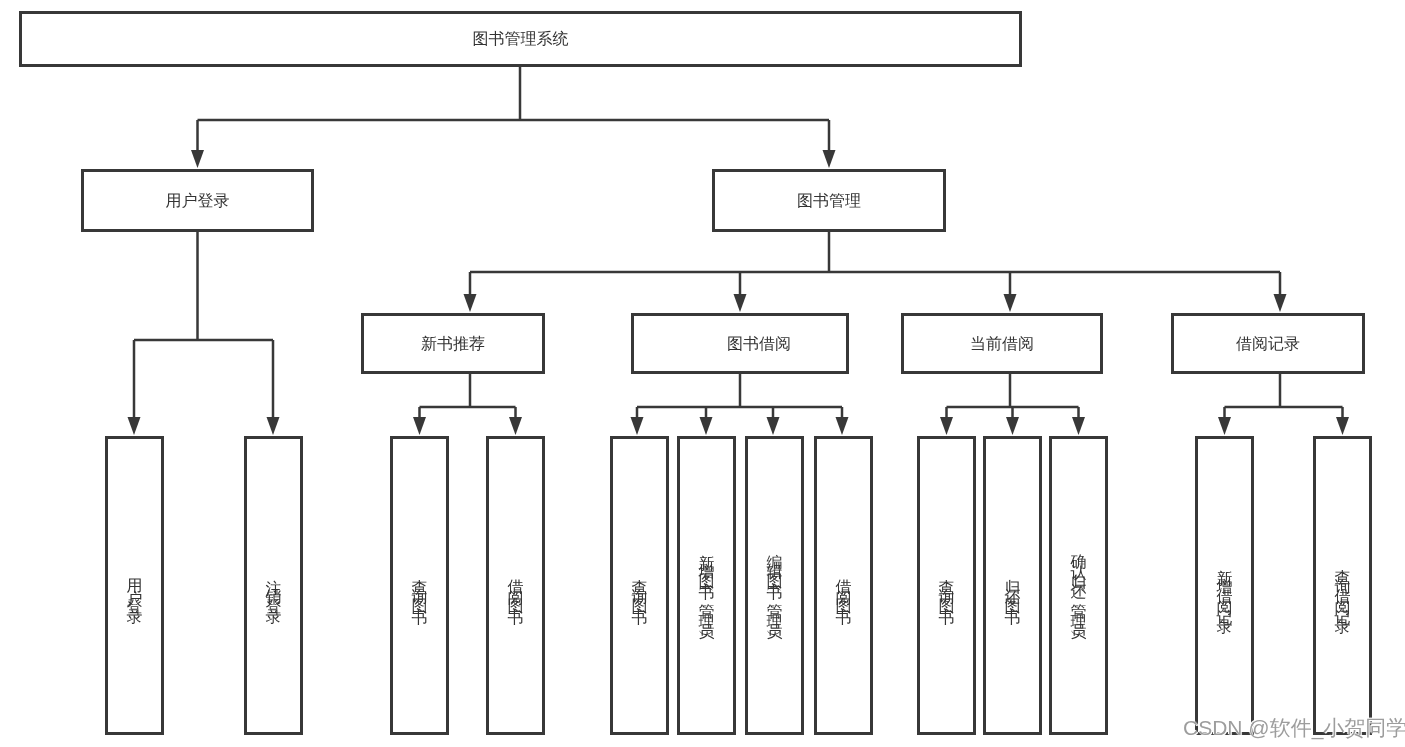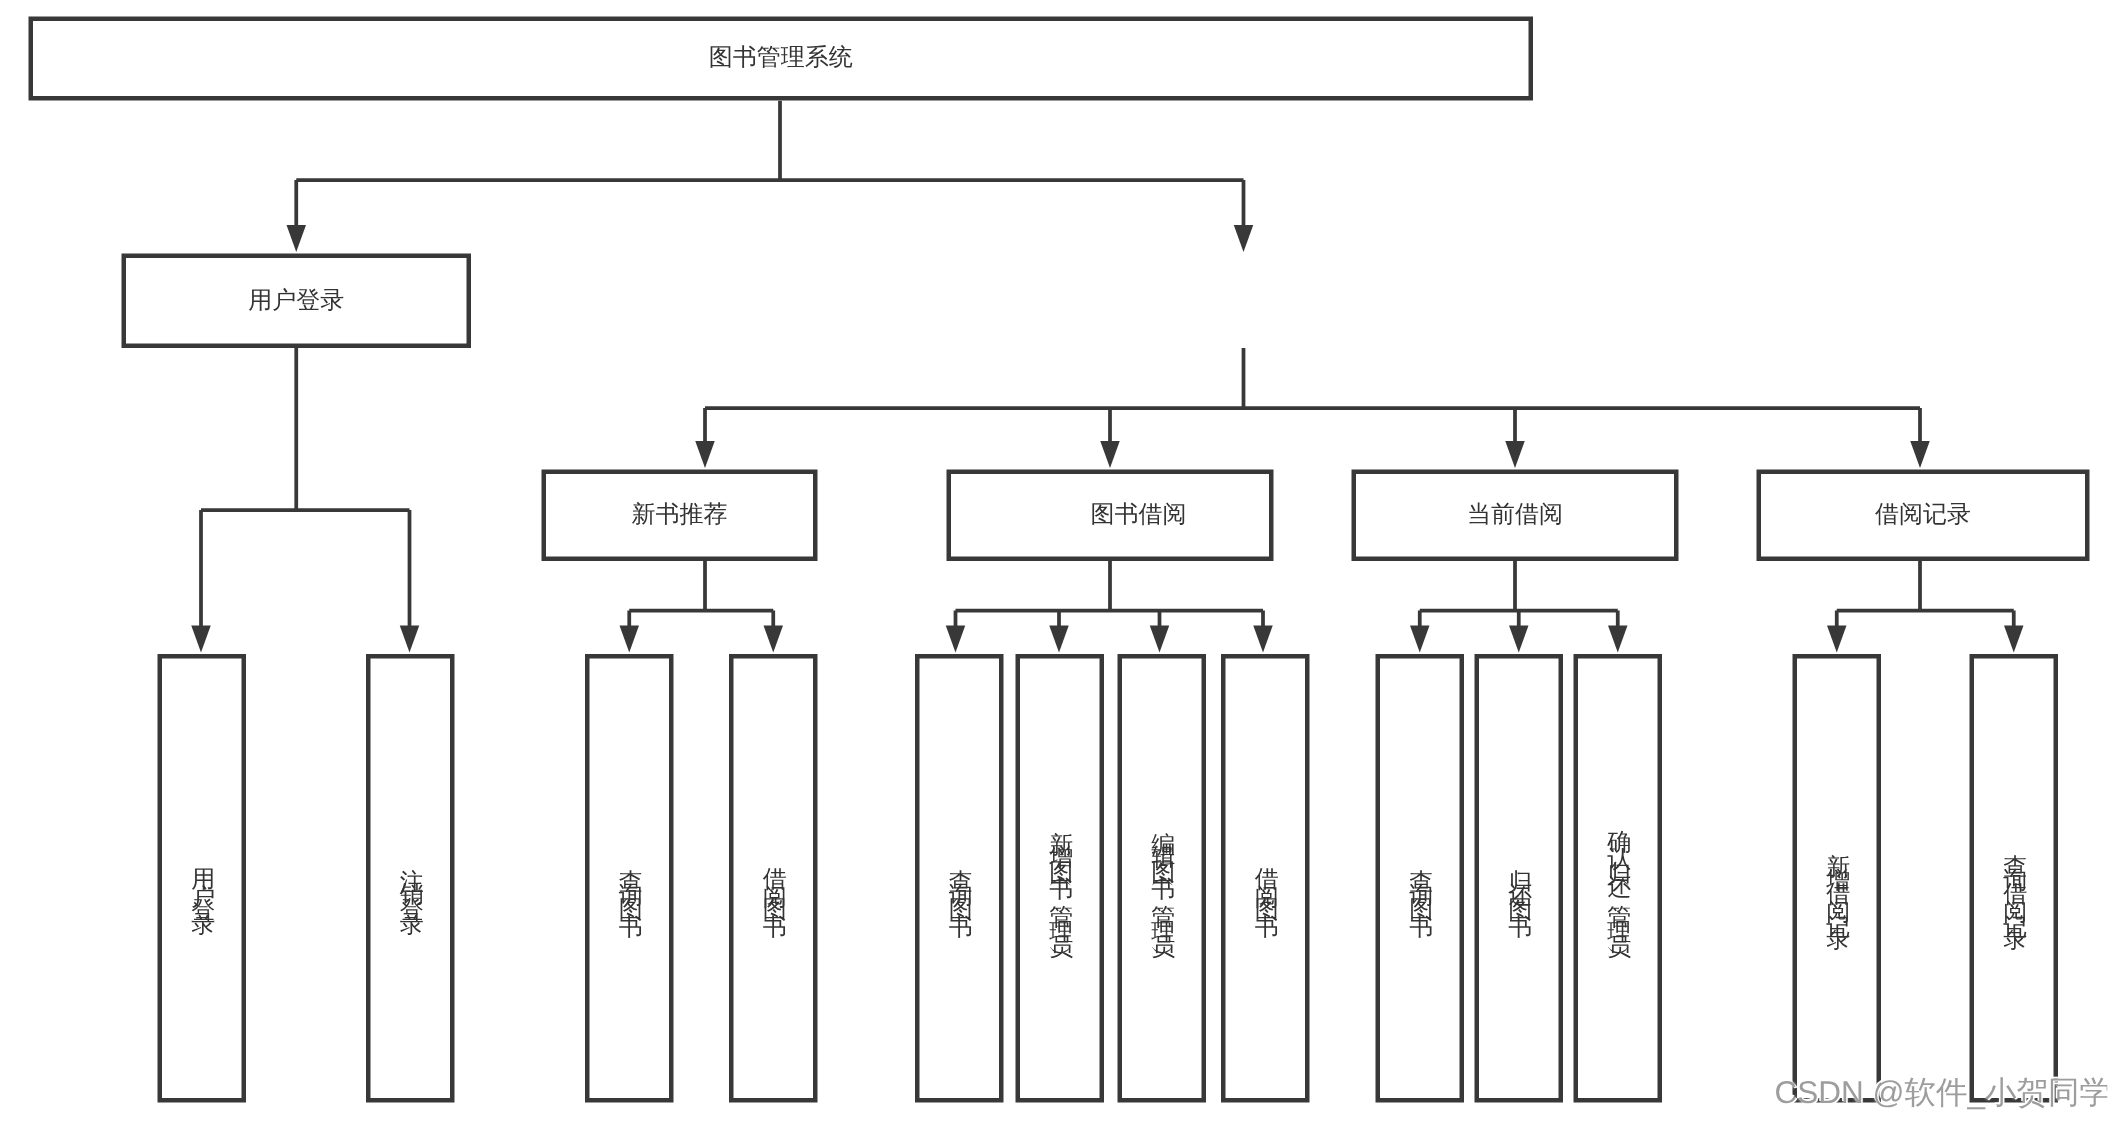--- a/index.html
+++ b/index.html
@@ -81,31 +81,34 @@
       <polygon points="1336,417 1349,417 1342.5,435" fill="#383838"></polygon>
     </svg>
 
   <div class="node h" style="left:19px;top:11px;width:1003px;height:56px;">
     <span class="lbl">图书管理系统</span>
   </div>
 
   <div class="node h" style="left:81px;top:169px;width:233px;height:63px;">
     <span class="lbl">用户登录</span>
   </div>
+  <div class="node h" style="left:712px;top:169px;width:234px;height:63px;">
+    <span class="lbl">图书管理</span>
+  </div>
 
   <div class="node h" style="left:361px;top:313px;width:184px;height:61px;">
     <span class="lbl">新书推荐</span>
   </div>
   <div class="node h" style="left:631px;top:313px;width:218px;height:61px;padding-left:38px;">
     <span class="lbl">图书借阅</span>
   </div>
-  <div class="node h" style="left:901px;top:313px;width:218px;height:61px;">
+  <div class="node h" style="left:901px;top:313px;width:202px;height:61px;">
     <span class="lbl">当前借阅</span>
   </div>
-  <div class="node h" style="left:1171px;top:313px;width:222px;height:61px;">
+  <div class="node h" style="left:1171px;top:313px;width:194px;height:61px;">
     <span class="lbl">借阅记录</span>
   </div>
 
   <div class="node v" style="left:105px;top:436px;width:59px;height:299px;">
     <span class="lbl">用户登录</span>
   </div>
   <div class="node v" style="left:244px;top:436px;width:59px;height:299px;">
     <span class="lbl">注销登录</span>
   </div>
 

